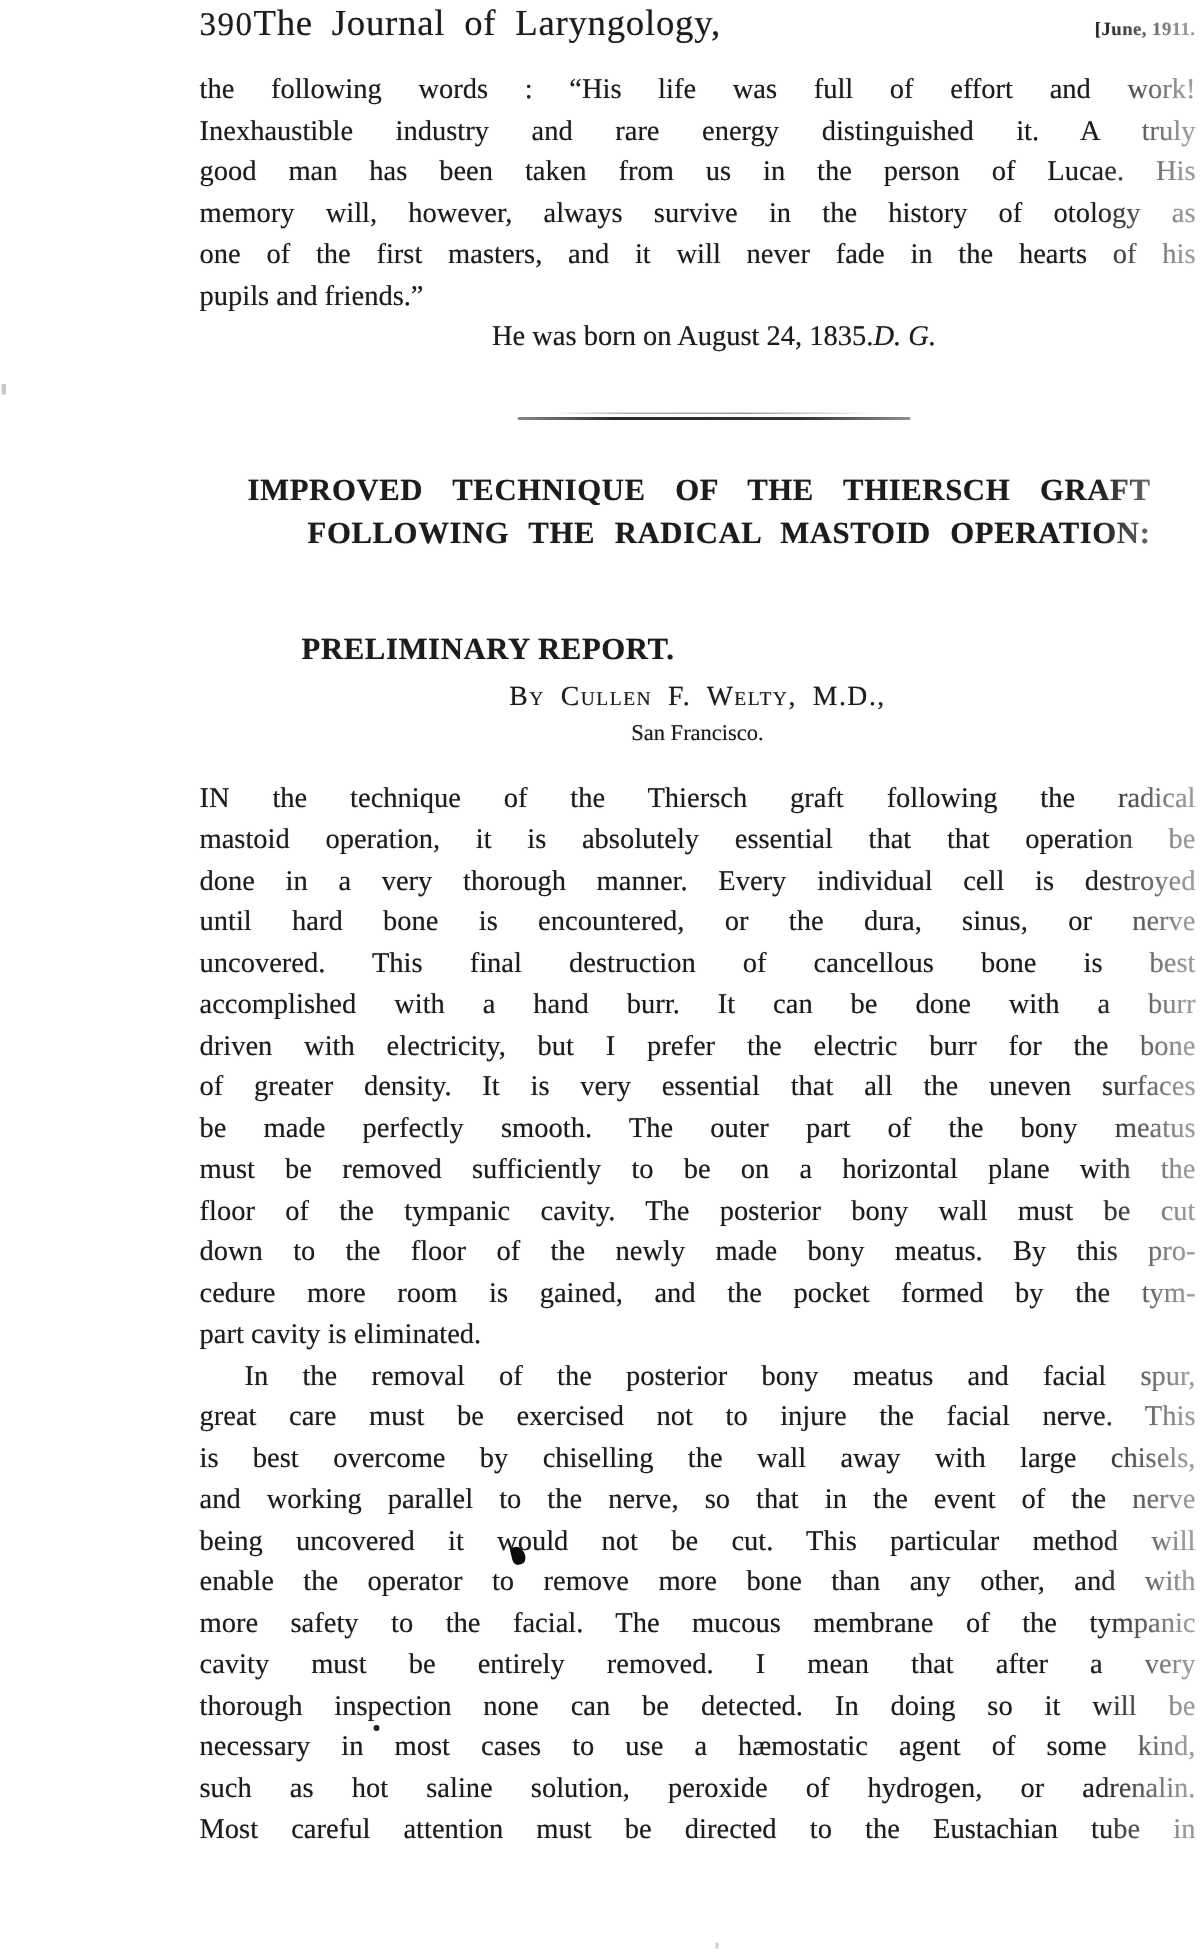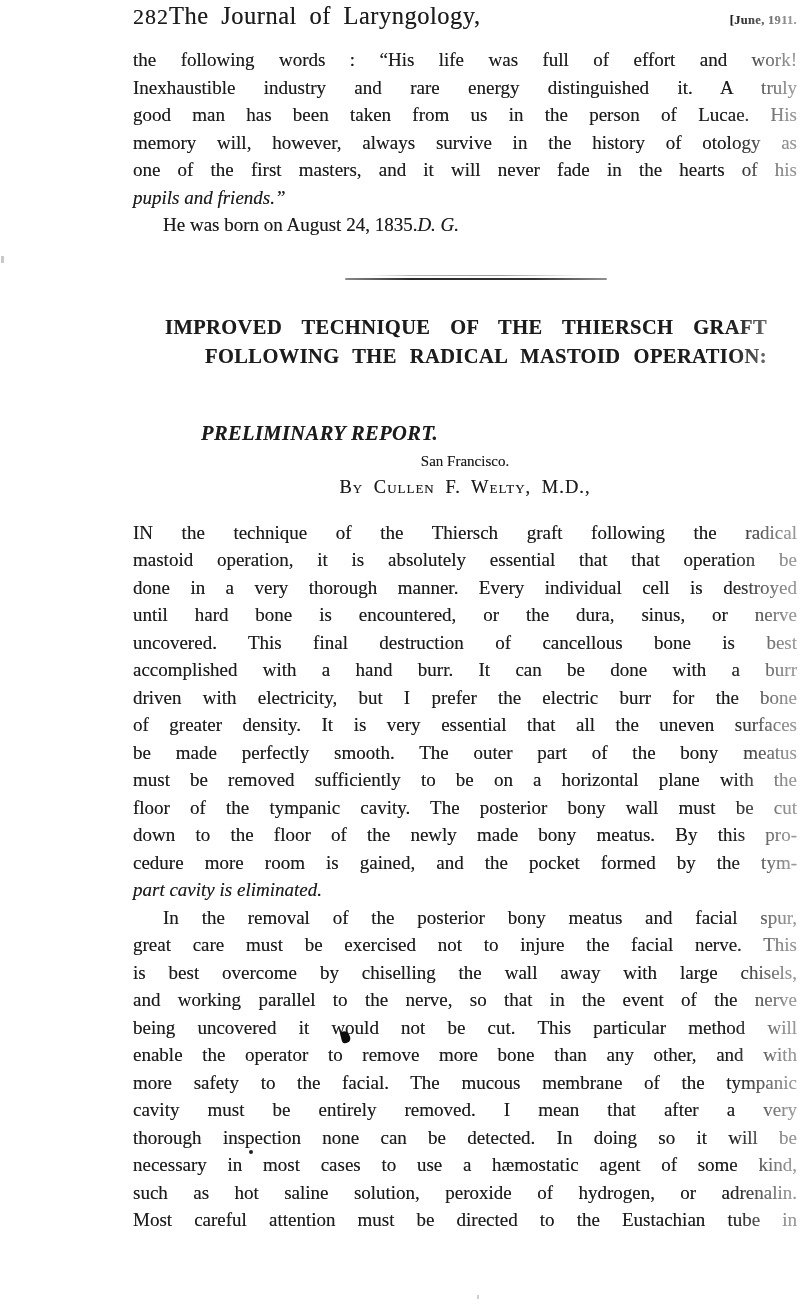--- a/index.html
+++ b/index.html
@@ -17,22 +17,22 @@
   }
   
   .header { display:flex; align-items:baseline; }
   .pagenum { font-size:22px; letter-spacing:1px; }
   .jtitle  { flex:1; font-size:24.5px; word-spacing:6px; letter-spacing:0.5px; }
   .idate   { font-size:12.5px; font-weight:bold; letter-spacing:0.3px; }
 
   
   #obituary { margin-top:16px; font-size:19px; line-height:27.5px; }
   .jline  { text-align:justify; text-align-last:justify; }
-  .unjust { text-align:left;    text-align-last:left;font-style:italic; }
-  .birth-row  { display:flex; justify-content:flex-start; }
+  .unjust { text-align:left;    text-align-last:left; }
+  .birth-row  { display:flex; justify-content:center; }
   .birth-text { padding-left:30px; }
   .initials   { font-style:italic; padding-right:8px; }
 
   
   .divider { margin:36px 0 0 212px; width:262px; }
   .div-top { height:1px; width:82%; margin:0 auto 2px auto;
              background:linear-gradient(to right, transparent, #b5b5b5 20%, #9a9a9a 60%, transparent); }
   .div-bot { height:2px; border-radius:1px;
              background:linear-gradient(to right, #8a8a8a, #2a2a2a 25%, #333 72%, #909090); }
 
@@ -59,21 +59,21 @@
               background:#222; border-radius:50%; }
   .edge-mark   { position:absolute; left:1px;  top:256px;  width:3px; height:7px; background:#c9c9c9; }
   .bottom-mark { position:absolute; left:477px; top:1295px; width:2px; height:4px; background:#cfcfcf; }
 </style>
 </head>
 <body>
 
 <div id="column">
 
   <div class="header">
-    <span class="pagenum">282</span>
+    <span class="pagenum">390</span>
     <span class="jtitle">The Journal of Laryngology,</span>
     <span class="idate">[June, 1911.</span>
   </div>
 
   <div id="obituary">
     <div id="obituary-lines">
         <div class="jline">the following words : “His life was full of effort and work!</div>
         <div class="jline">Inexhaustible industry and rare energy distinguished it.  A truly</div>
         <div class="jline">good man has been taken from us in the person of Lucae.  His</div>
         <div class="jline">memory will, however, always survive in the history of otology as</div>
@@ -90,22 +90,22 @@
     <div class="div-top"></div>
     <div class="div-bot"></div>
   </div>
 
   <div id="title">
       <div class="t0 jline">IMPROVED TECHNIQUE OF THE THIERSCH GRAFT</div>
       <div class="t1 jline">FOLLOWING THE RADICAL MASTOID OPERATION:</div>
       <div class="t2 unjust">PRELIMINARY REPORT.</div>
     </div>
 
+  <div id="byline">By Cullen F. Welty, M.D.,</div>
   <div id="location">San Francisco.</div>
-  <div id="byline">By Cullen F. Welty, M.D.,</div>
 
   <div id="article-paragraphs">
       <div class="para">
         <div class="jline">IN the technique of the Thiersch graft following the radical</div>
         <div class="jline">mastoid operation, it is absolutely essential that that operation be</div>
         <div class="jline">done in a very thorough manner.  Every individual cell is destroyed</div>
         <div class="jline">until hard bone is encountered, or the dura, sinus, or nerve</div>
         <div class="jline">uncovered.  This final destruction of cancellous bone is best</div>
         <div class="jline">accomplished with a hand burr.  It can be done with a burr</div>
         <div class="jline">driven with electricity, but I prefer the electric burr for the bone</div>

